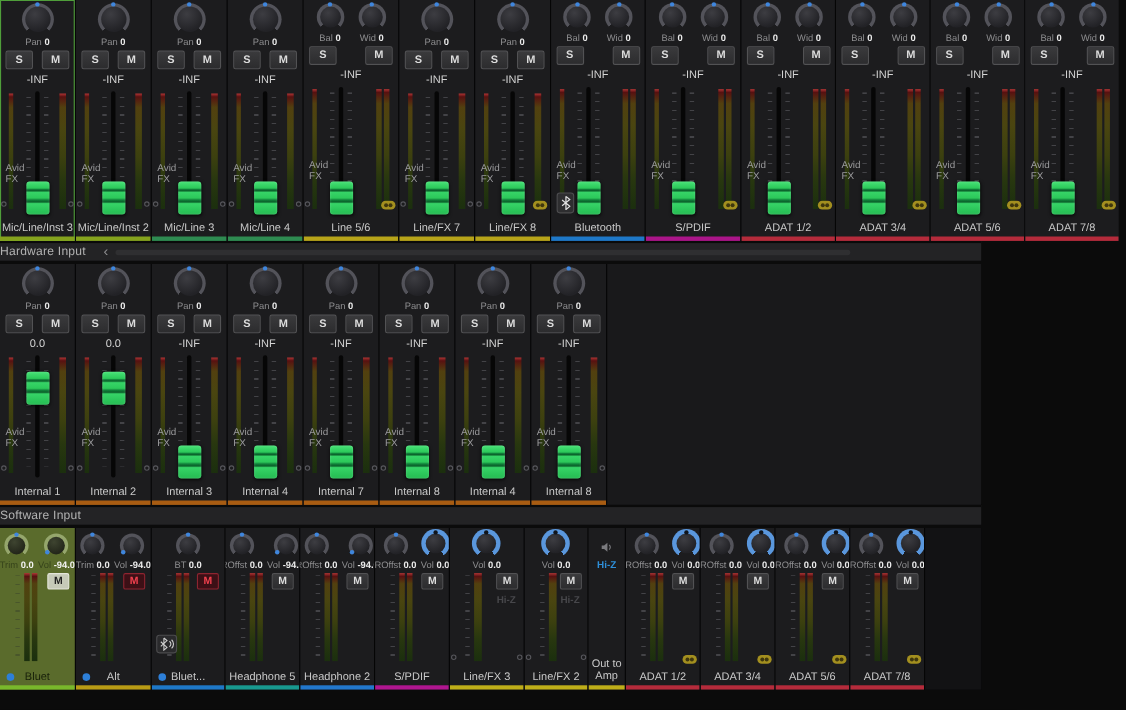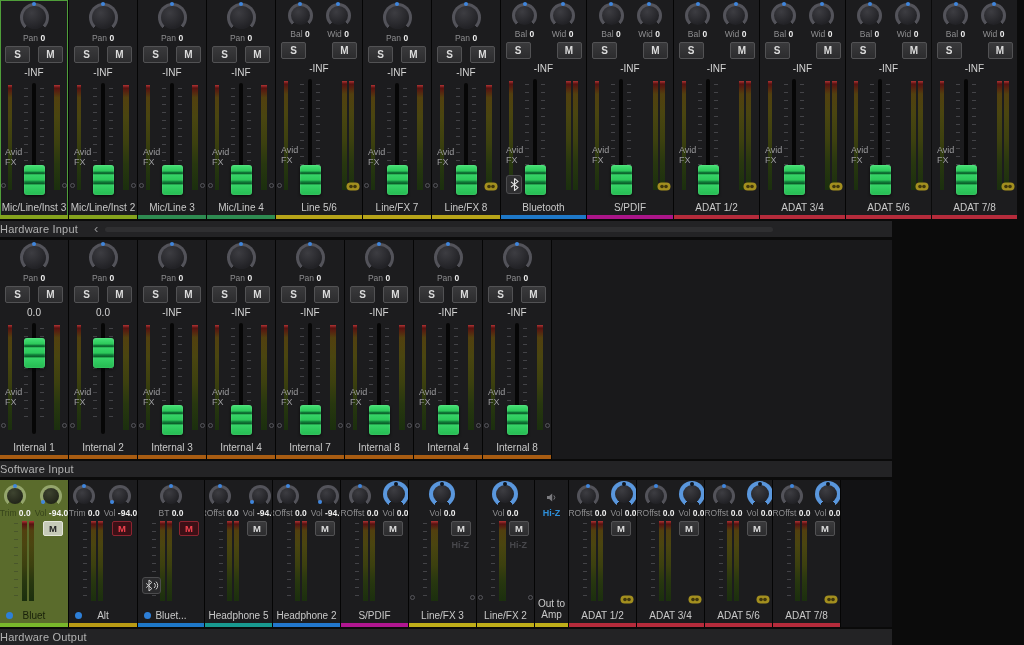--- a/index.html
+++ b/index.html
@@ -1263,18 +1263,15 @@
                 <circle cx="9" cy="4.5" r="1.8" fill="#3f370e"></circle>
               </svg></div>
           </div>
           <div class="namerow">
             <span class="name">ADAT 7/8</span>
           </div>
           <div class="underline" style="background: rgb(181, 43, 59);"></div>
         </div>
         <div class="filler"></div>
       </div>
-    <div class="zonebar">
-      <span class="zonelabel">Hardware Output</span>
-    </div>
   </section>
 
 </div>
 
 </body></html>

